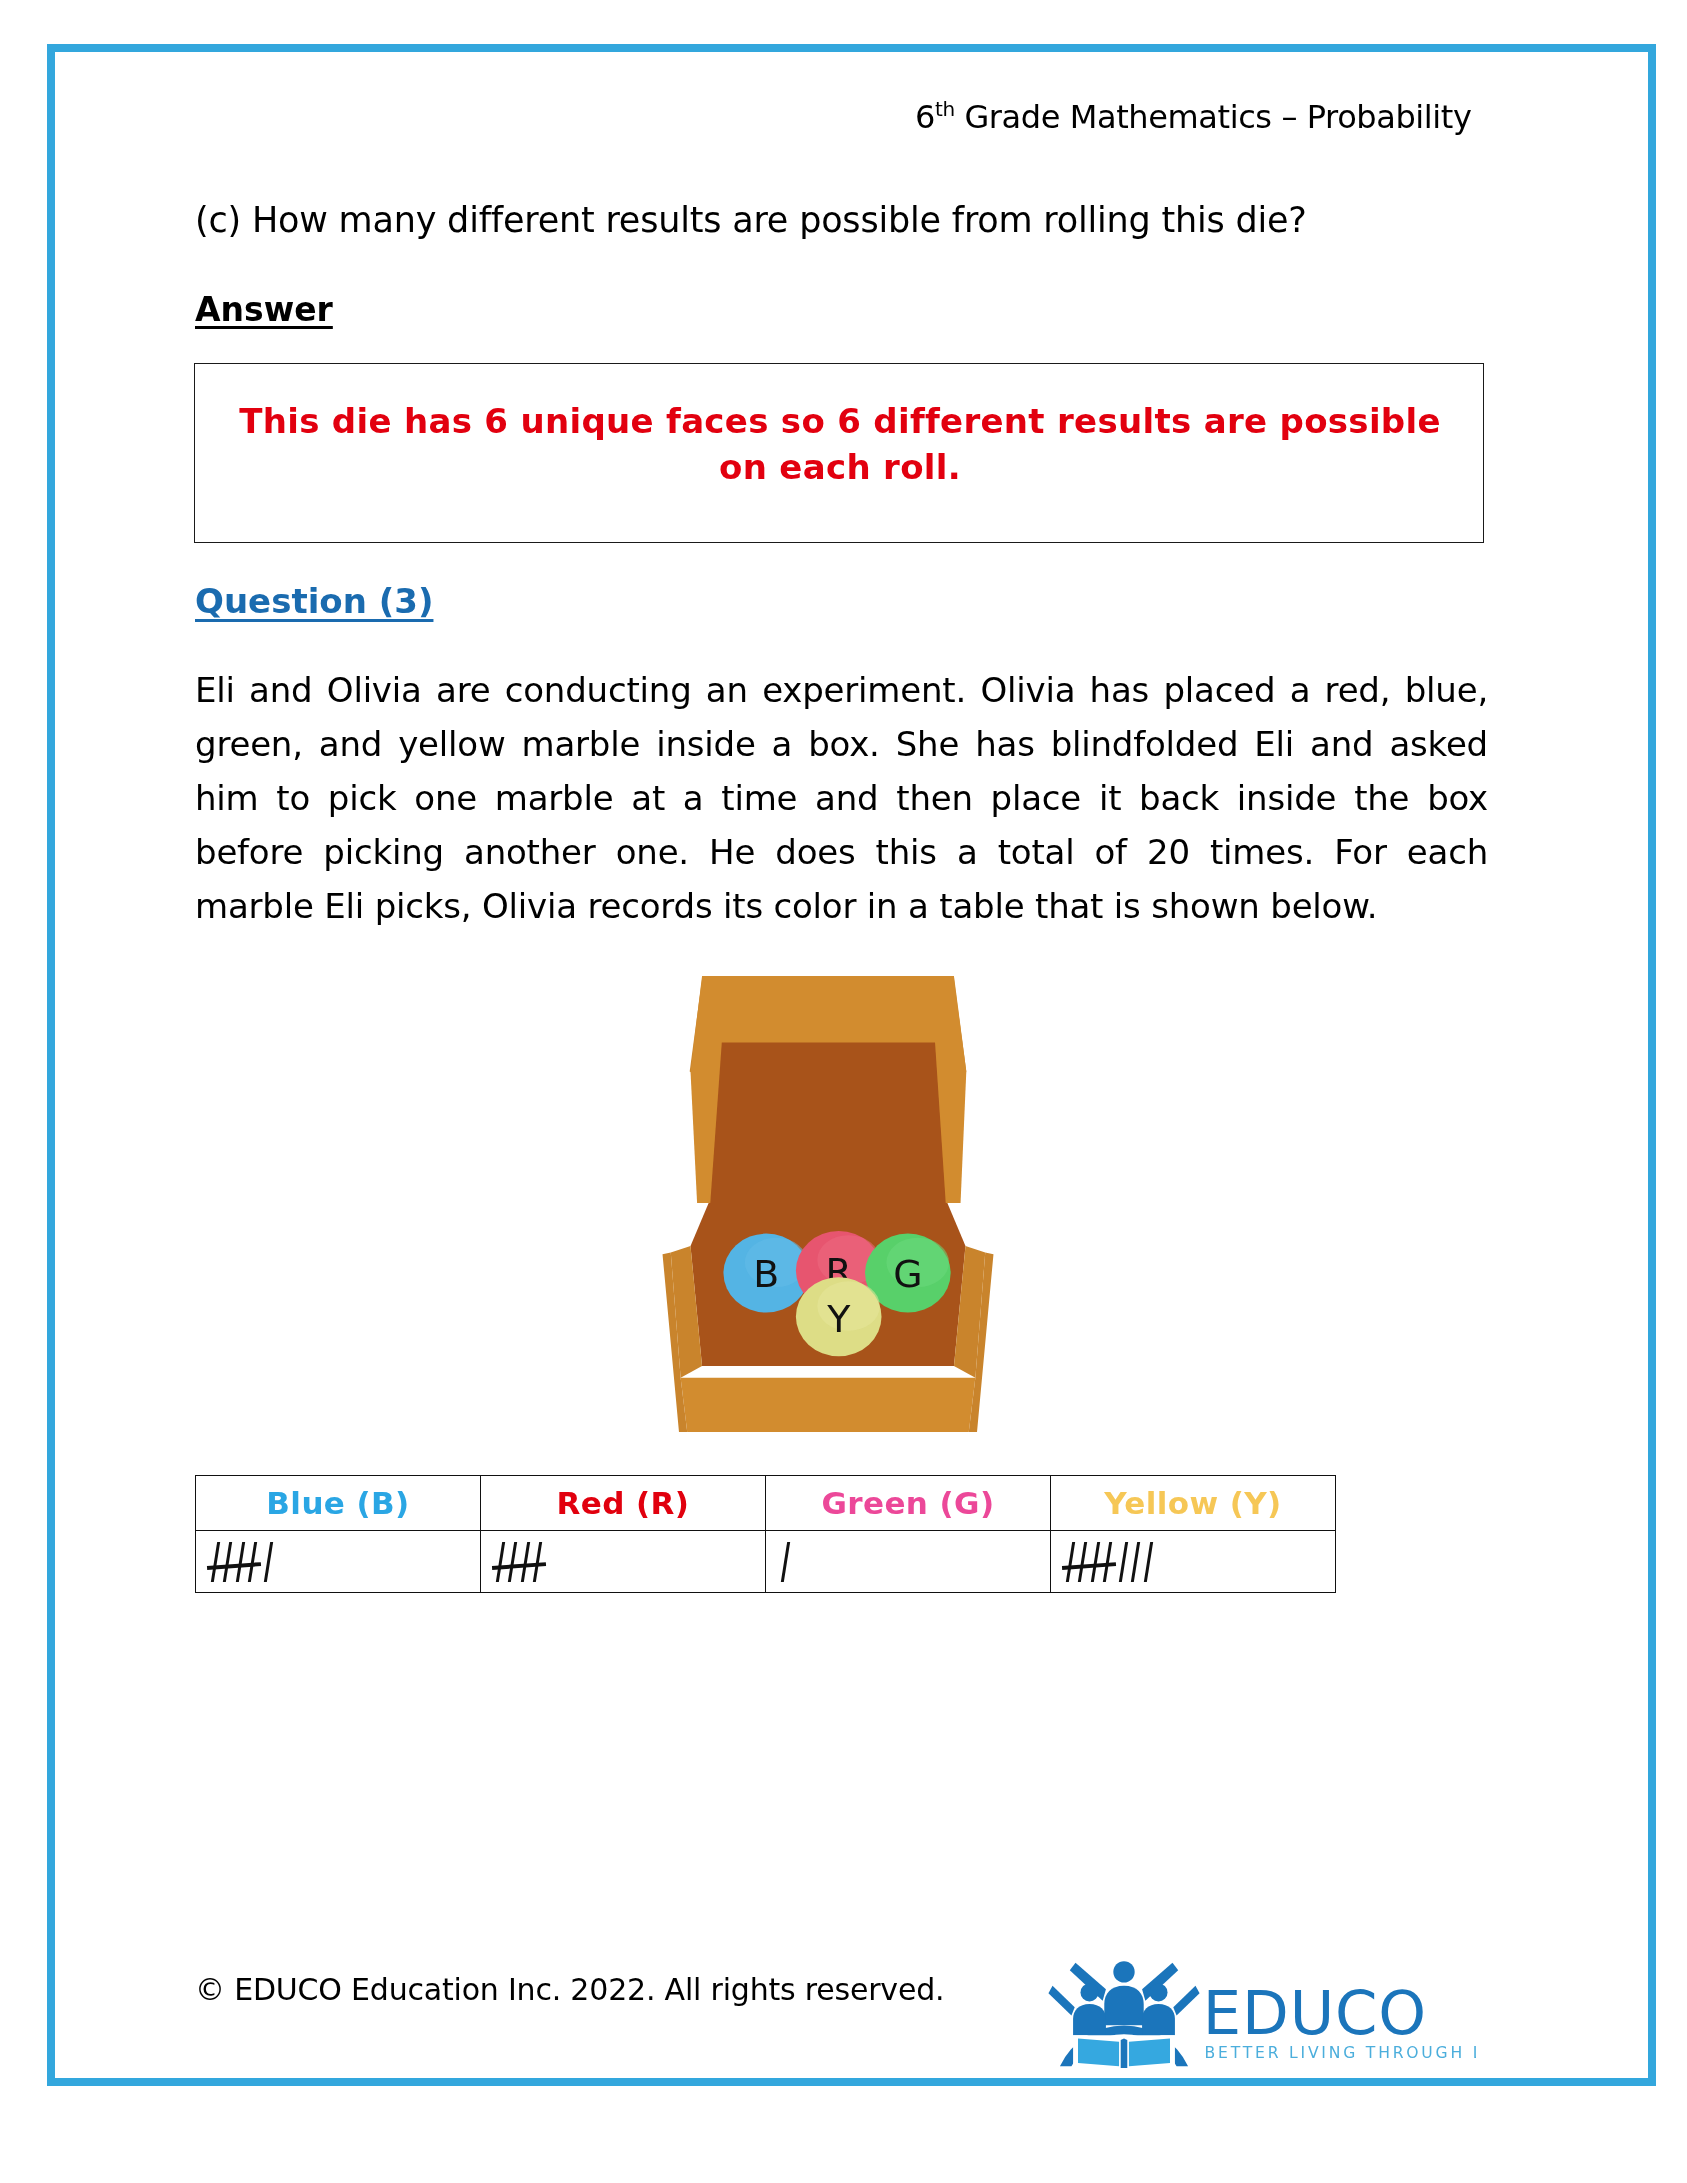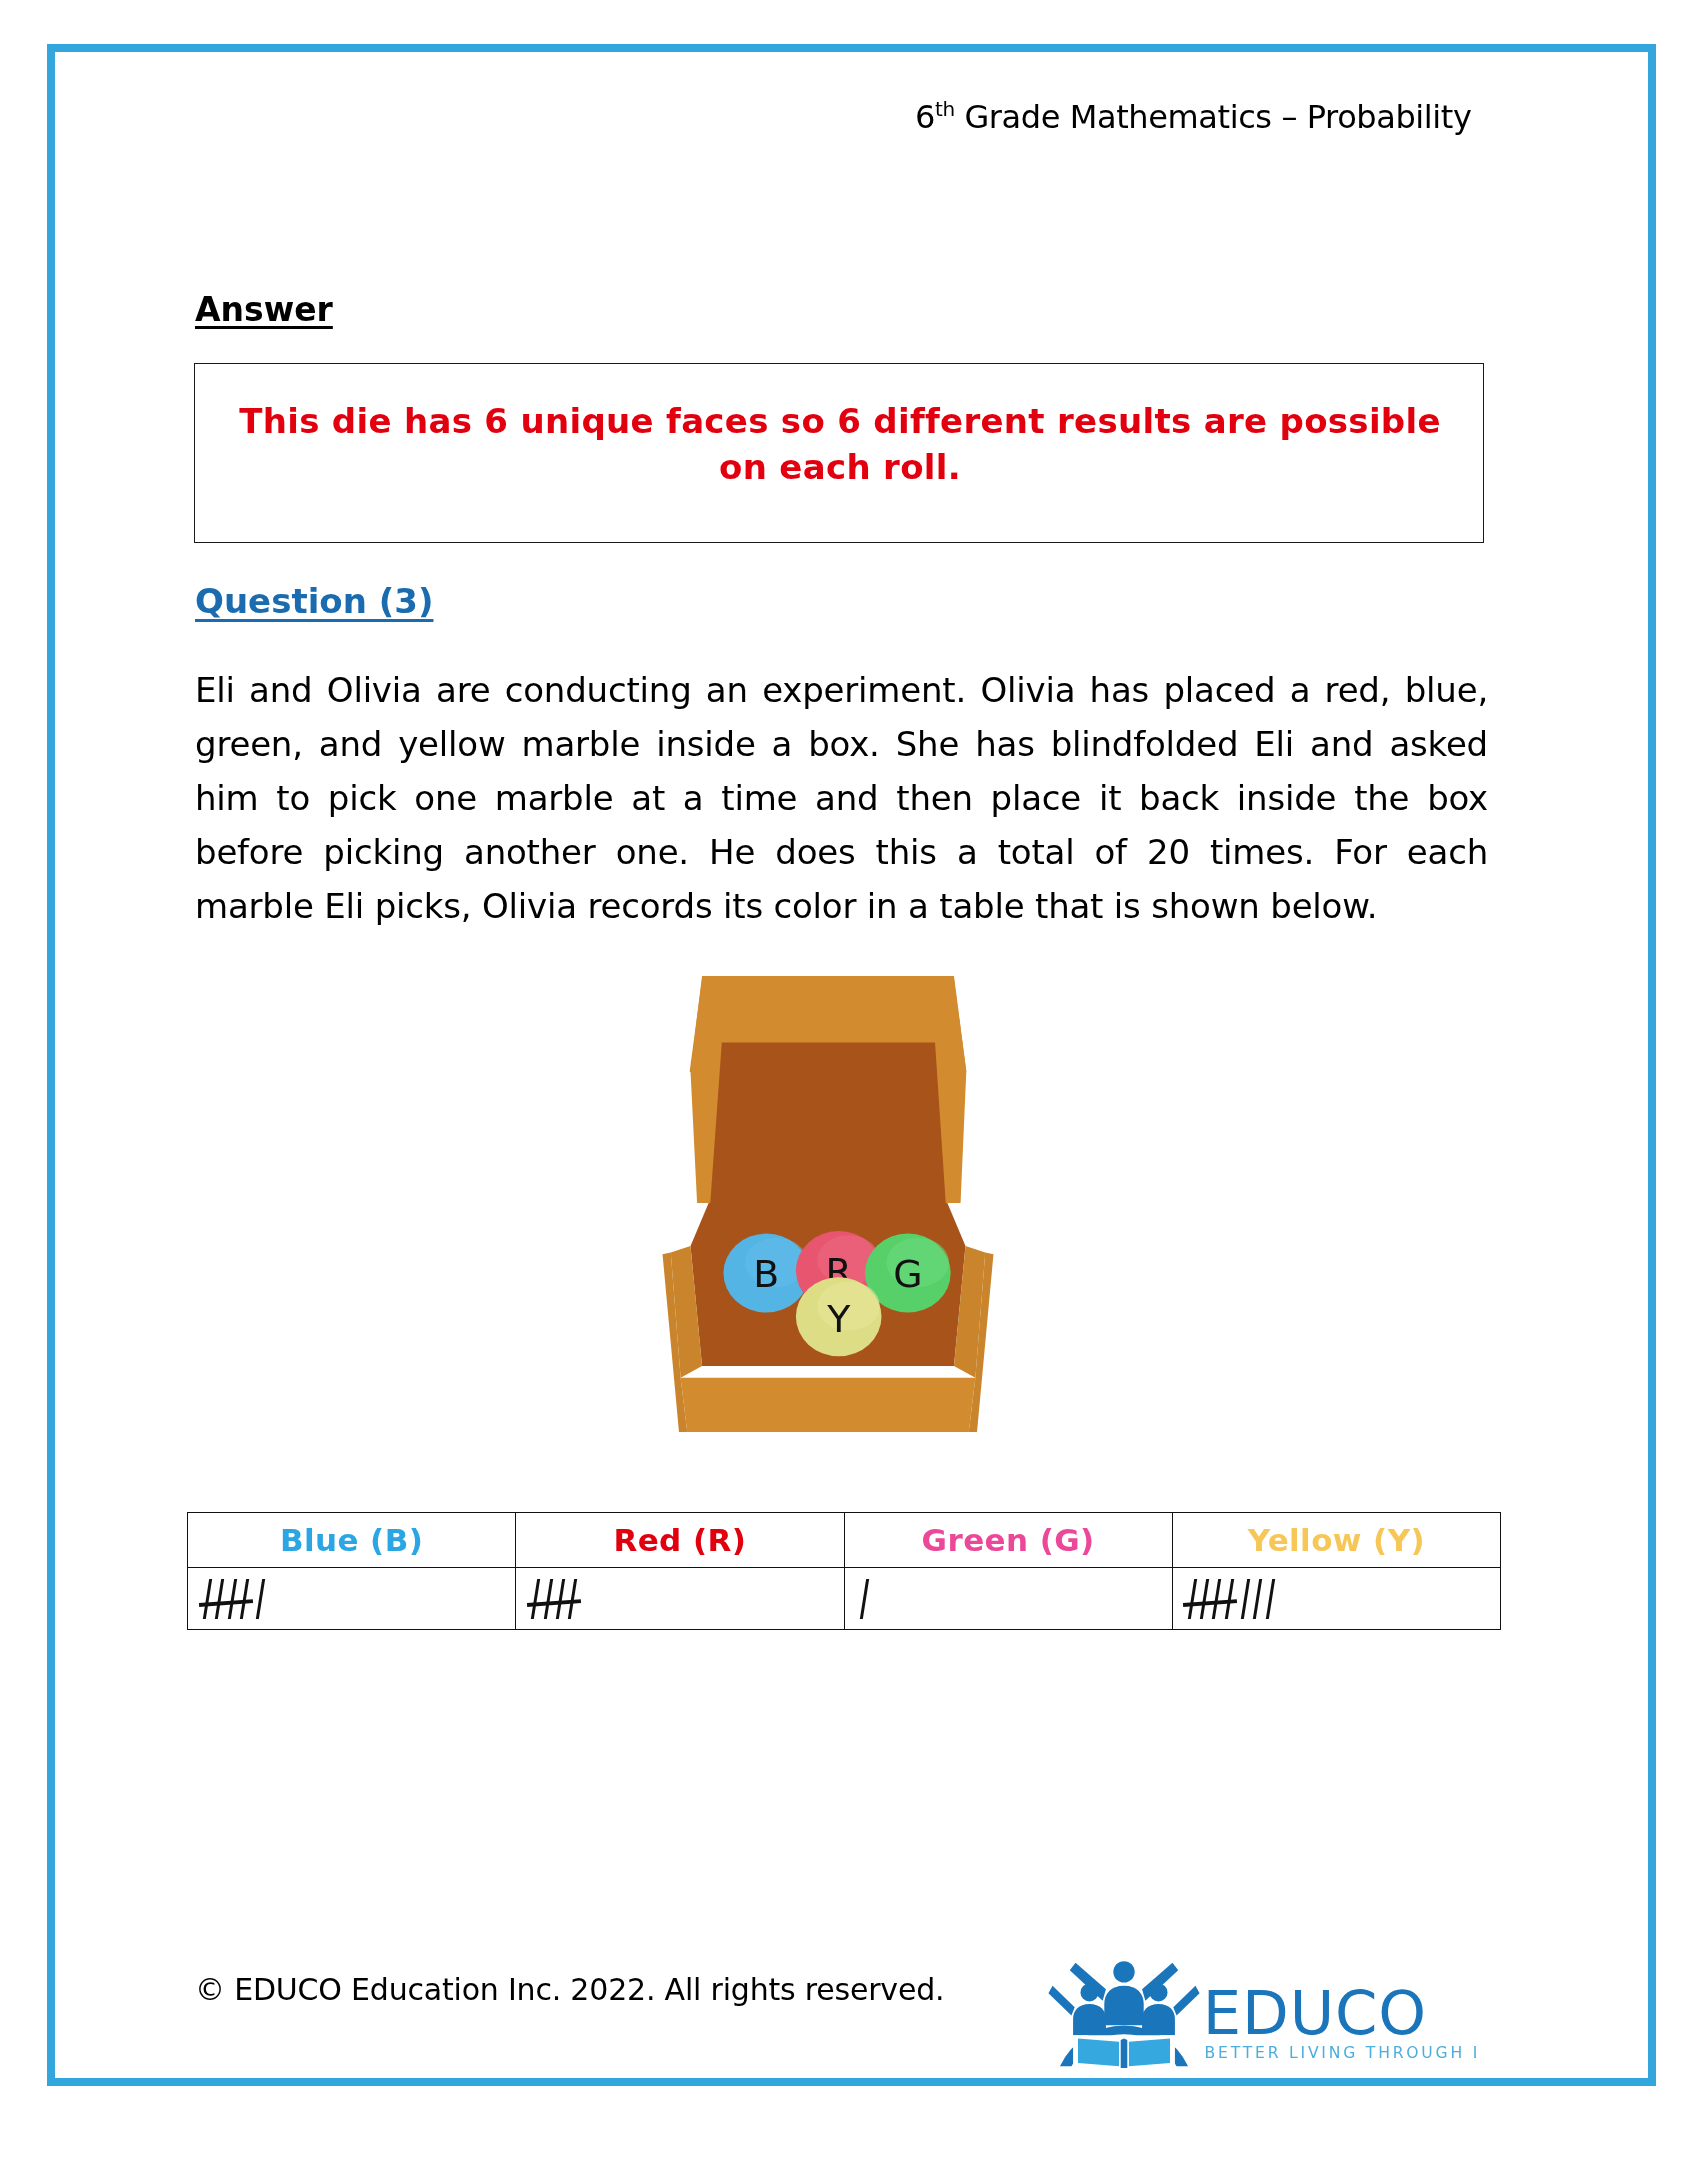--- a/index.html
+++ b/index.html
@@ -141,27 +141,26 @@
     position: absolute;
     left: 651px;
     top: 956px;
     width: 354px;
     height: 486px;
   }
 
   
   .tally-table {
     position: absolute;
-    left: 187px;
+    left: 195px;
     top: 1475px;
-    width: 1314px;
+    width: 1141px;
     border-collapse: collapse;
     table-layout: fixed;
     background: #ffffff;
-    margin-top: 37px;
   }
   .tally-table td, .tally-table th {
     border: 1.6px solid #111111;
     height: 54px;
     padding: 0;
     text-align: center;
     vertical-align: middle;
   }
   .tally-table th {
     font-family: "DejaVu Sans", sans-serif;
@@ -235,20 +234,21 @@
 <body>
 
 <div class="page">
 
   <div class="frame"></div>
 
   <div class="content">
 
     <div class="doc-header"><span>6</span><sup>th</sup><span> Grade Mathematics – Probability</span></div>
 
+    <div class="q-line">(c) How many different results are possible from rolling this die?</div>
 
     <div class="answer-label">Answer</div>
 
     <div class="answer-box">
       <div class="answer-text">This die has 6 unique faces so 6 different results are possible on each roll.</div>
     </div>
 
     <div class="q3-heading">Question (3)</div>
 
     <div class="body-par">Eli and Olivia are conducting an experiment. Olivia has placed a red, blue, green, and yellow marble inside a box. She has blindfolded Eli and asked him to pick one marble at a time and then place it back inside the box before picking another one. He does this a total of 20 times. For each marble Eli picks, Olivia records its color in a table that is shown below.</div>

